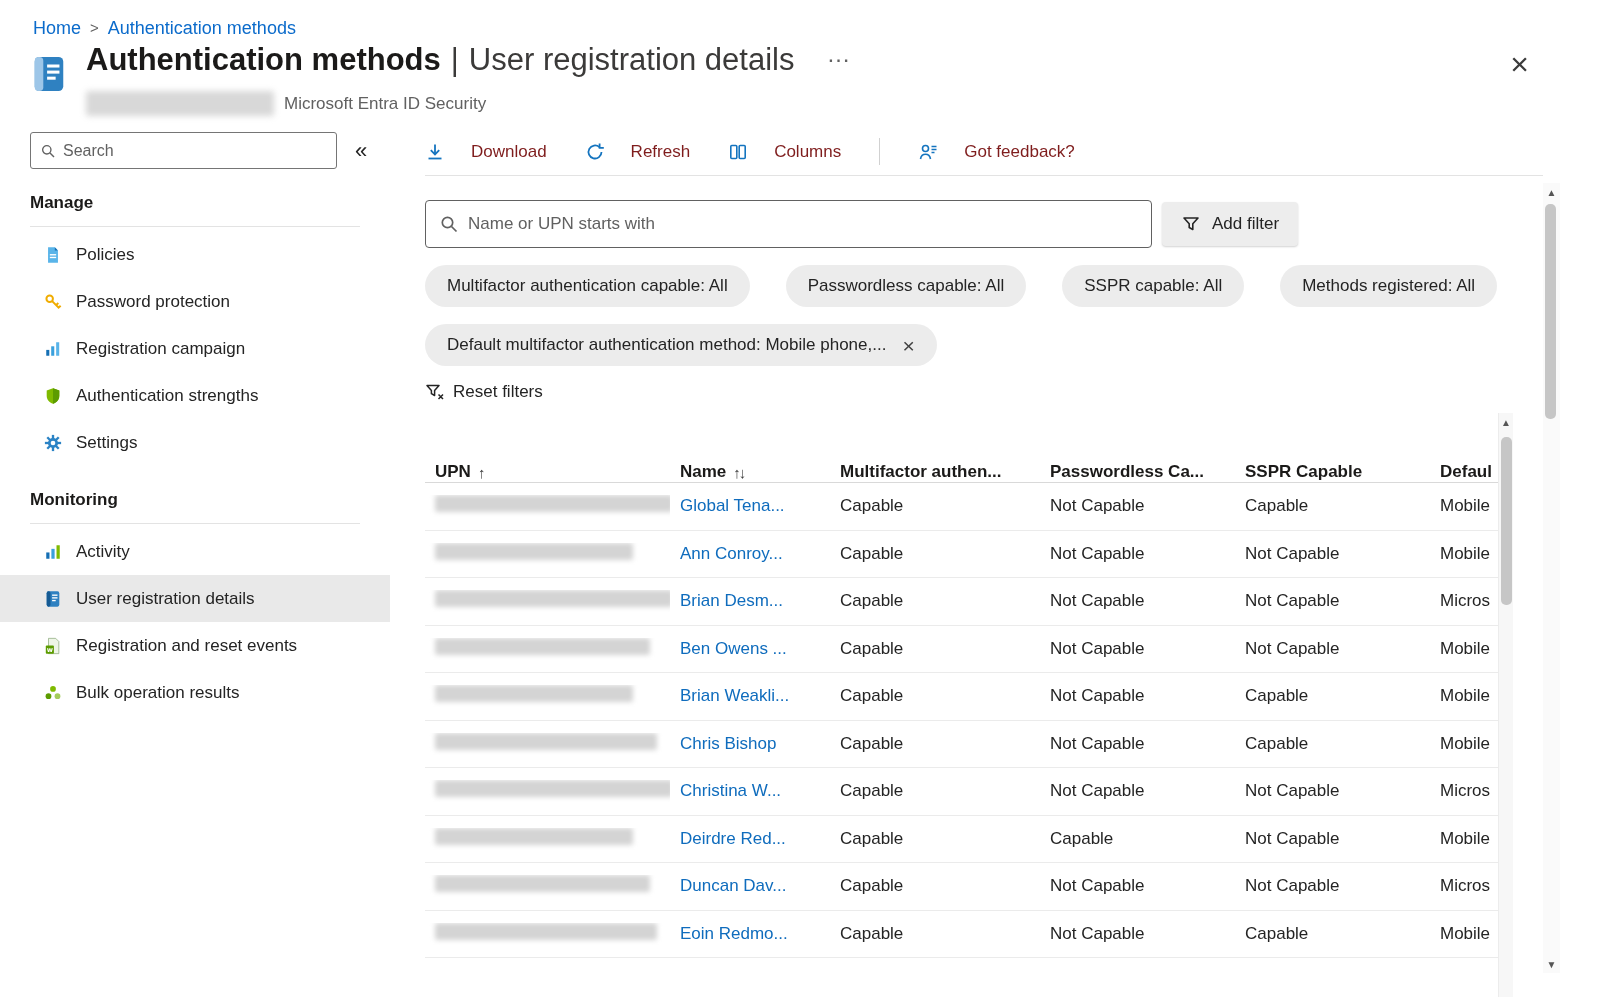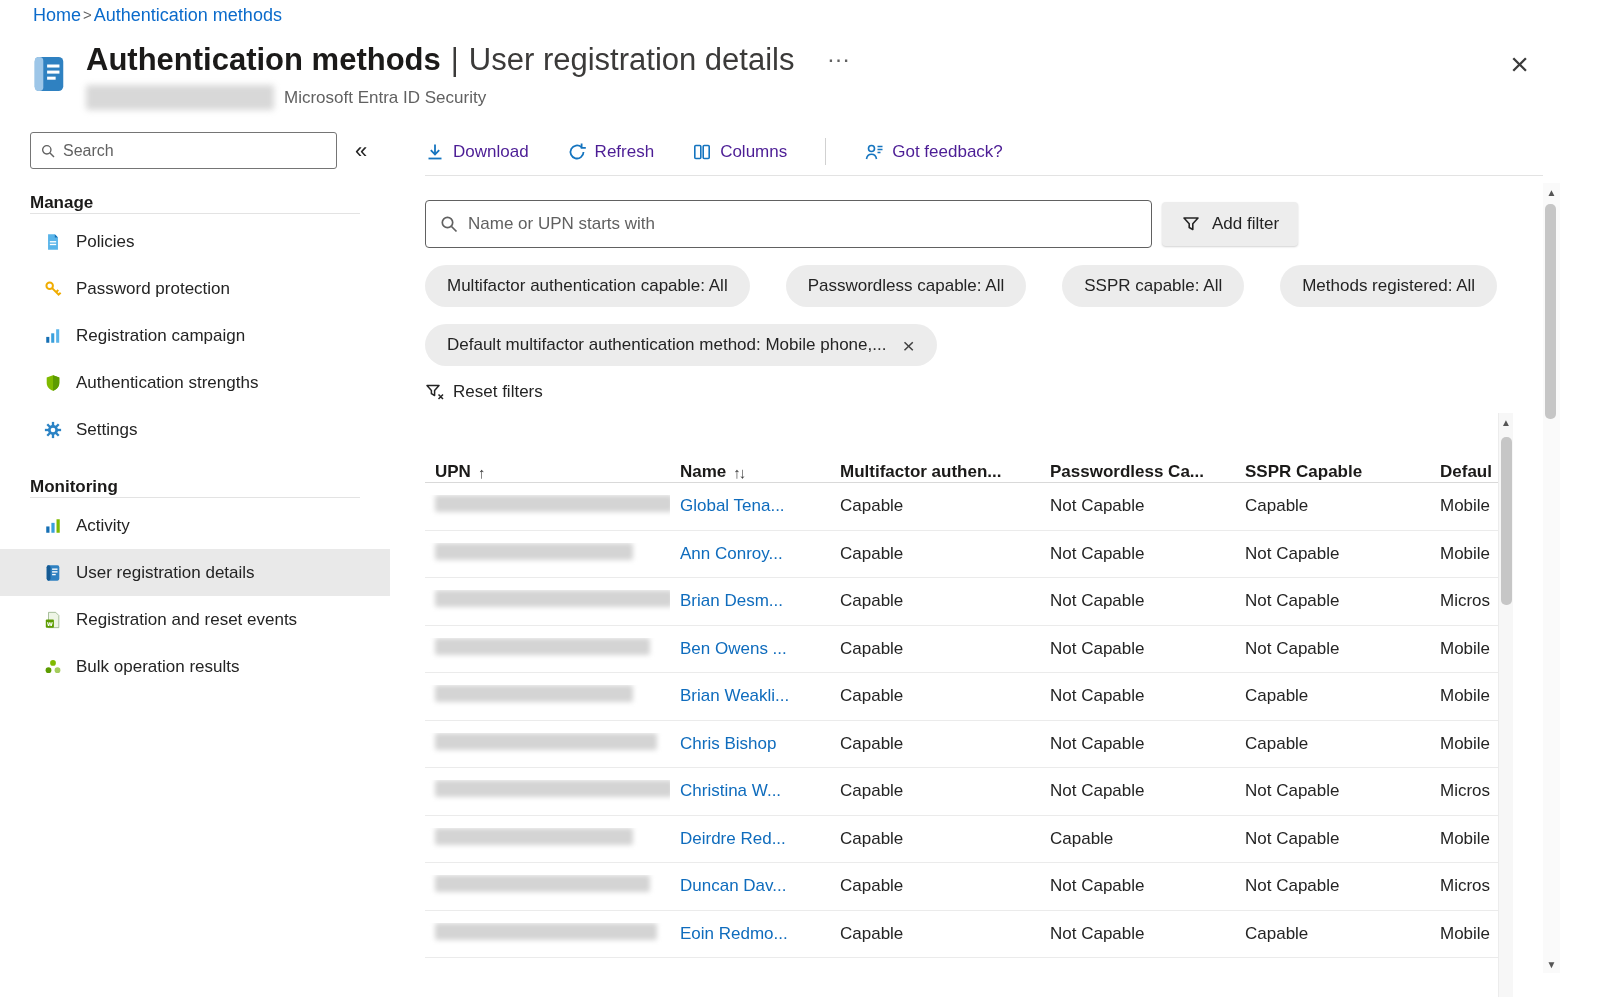--- a/index.html
+++ b/index.html
@@ -8,54 +8,54 @@
     position:relative;background:#fff;color:#242424;
     font-family:"Liberation Sans","DejaVu Sans",sans-serif;
   }
   svg{display:block}
   button{font-family:inherit}
   .icon16{width:16px;height:16px;flex:none}
   .icon18{width:18px;height:18px;flex:none}
   .icon20{width:20px;height:20px;flex:none}
 
   
-  .breadcrumb{position:absolute;top:5px;left:33px;display:flex;align-items:flex-start;gap:2px;font-size:18px}
+  .breadcrumb{position:absolute;top:18px;left:33px;display:flex;align-items:flex-start;gap:9px;font-size:18px}
   .crumb{color:#0b6bcb;text-decoration:none;cursor:pointer}
   .crumb-sep{color:#616161;font-size:15px;margin-top:1px}
 
   
   .page-header{position:absolute;top:42px;left:30px;display:flex;gap:18px}
   .app-icon{width:38px;height:44px;margin-top:10px}
   .title-line{display:flex;align-items:flex-start}
   .title-line h1{font-size:31px;font-weight:400;white-space:nowrap}
   .t-bold{font-weight:700;color:#1b1a19}
   .t-sep{color:#3b3a39;margin:0 10px;font-weight:400}
   .t-light{color:#3b3a39;font-weight:400}
   .more-btn{background:none;border:none;font-size:24px;color:#616161;margin-left:32px;letter-spacing:2px;cursor:pointer;line-height:1}
-  .subtitle-line{margin-top:7px;display:flex;align-items:center}
+  .subtitle-line{margin-top:13px;display:flex;align-items:center}
   .subtitle{font-size:17px;color:#616161}
   .blur-block{display:inline-block;background:#d8d8d8;border-radius:2px;filter:blur(3px)}
   .subtitle-blur{width:188px;height:25px;margin-right:10px}
   .close-btn{position:absolute;top:48px;right:86px;background:none;border:none;font-size:32px;font-weight:300;color:#3b3b3b;line-height:1;cursor:pointer}
 
   
   .sidebar{position:absolute;top:132px;left:0;width:390px;bottom:0;overflow:hidden}
   .sidebar-search-row{display:flex;align-items:center;gap:12px;margin-left:30px}
   .search-box{flex:0 0 307px;height:37px;border:1px solid #757575;border-radius:3px;display:flex;align-items:center;padding:0 9px;gap:7px;background:#fff}
   .search-box input{border:none;outline:none;flex:1;font-size:16px;color:#242424;font-family:inherit;min-width:0}
   .search-box input::placeholder{color:#616161}
   .collapse-btn{background:none;border:none;font-size:22px;color:#242424;cursor:pointer;padding:0 6px;line-height:1}
-  .section-title{font-size:17px;font-weight:700;color:#1b1a19;margin:24px 30px 4px 30px;border-bottom:1px solid #e3e3e3}
+  .section-title{font-size:17px;font-weight:700;color:#1b1a19;margin:24px 30px 4px 30px;padding-bottom:13px;border-bottom:1px solid #e3e3e3}
   .nav-item{display:flex;align-items:center;gap:14px;height:47px;padding-left:44px;font-size:17px;color:#242424;cursor:pointer}
   .nav-item.selected{background:#e9e9e9}
 
   
   .content{position:absolute;top:128px;left:425px;width:1118px;bottom:0;overflow:hidden}
   .toolbar{display:flex;align-items:center;gap:38px;height:48px;border-bottom:1px solid #e3e3e3}
-  .tb-btn{display:flex;align-items:center;gap:8px;background:none;border:none;font-size:17px;color:#4c1d95;cursor:pointer;padding:0}
+  .tb-btn{display:flex;align-items:center;gap:26px;background:none;border:none;font-size:17px;color:#7f1d1d;cursor:pointer;padding:0}
   .tb-divider{width:1px;height:27px;background:#d1d1d1}
 
   .filter-bar{margin-top:24px;display:flex;align-items:center;gap:10px}
   .filter-search{width:727px;height:48px;border:1px solid #616161;border-radius:4px;display:flex;align-items:center;gap:9px;padding:0 13px;background:#fff}
   .filter-search input{border:none;outline:none;flex:1;font-size:17px;color:#242424;font-family:inherit;min-width:0}
   .filter-search input::placeholder{color:#616161}
   .add-filter-btn{height:44px;padding:0 19px;background:#ededed;border:none;border-radius:4px;display:flex;align-items:center;gap:11px;font-size:17px;color:#242424;cursor:pointer;box-shadow:0 1px 2px rgba(0,0,0,.18)}
 
   .pills-row{margin-top:17px;display:flex;gap:36px}
   .pill{height:42px;padding:0 22px;background:#ececec;border:none;border-radius:21px;font-size:17px;color:#242424;display:inline-flex;align-items:center;cursor:pointer;white-space:nowrap}

